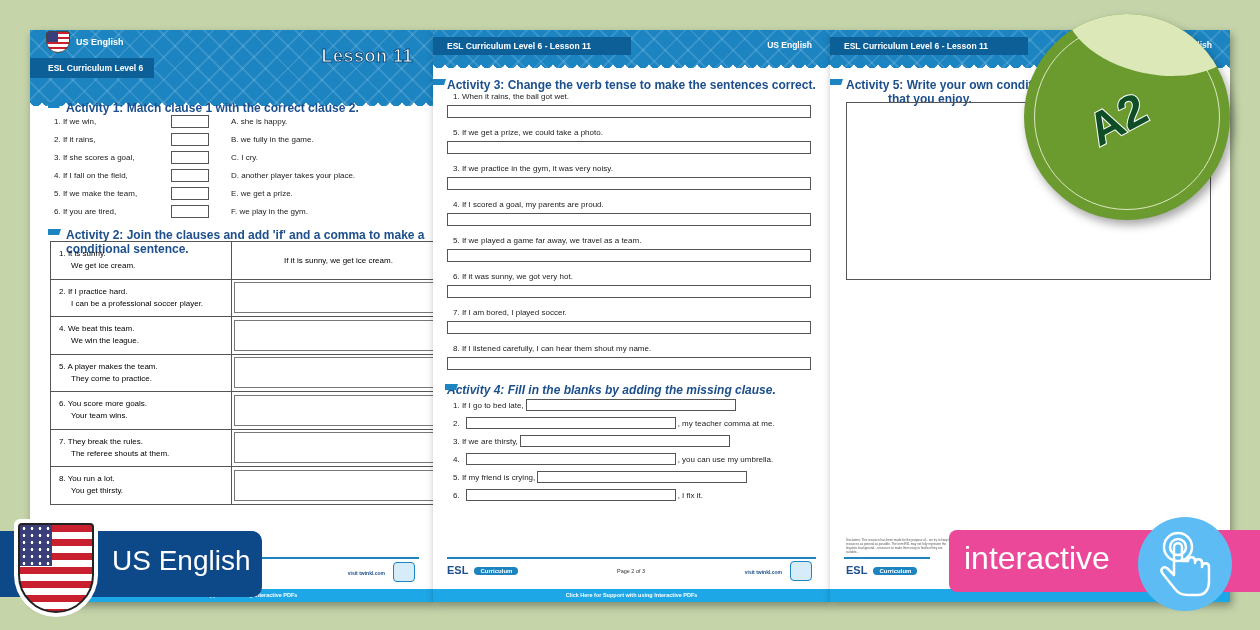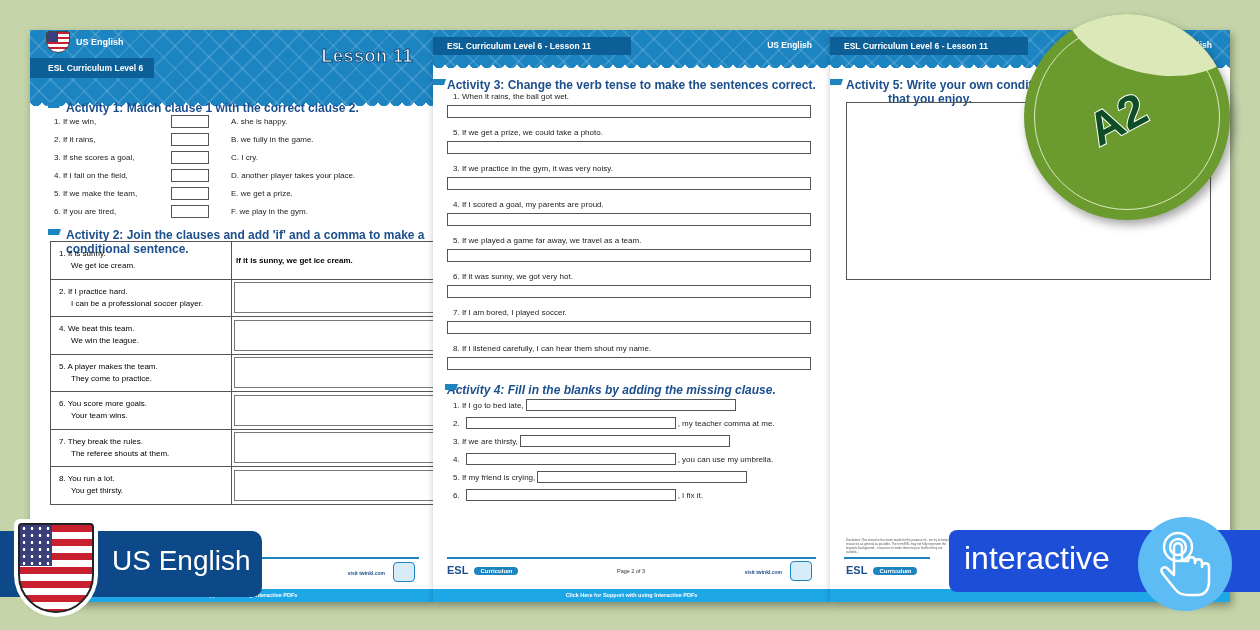--- a/index.html
+++ b/index.html
@@ -28,21 +28,21 @@
   .txt { font-size: 8px; color: #222; font-family: "Liberation Sans", sans-serif; }
   .a1-row { position: absolute; left: 0; width: 380px; height: 18px; }
   .a1-row .n { position: absolute; left: 24px; }
   .a1-row .box { position: absolute; left: 141px; top: -2px; width: 38px; height: 13px; border: 1px solid #555; }
   .a1-row .ans { position: absolute; left: 201px; }
   table.a2 { position: absolute; left: 20px; top: 211px; width: 392px; border-collapse: collapse; }
   table.a2 td { border: 1px solid #555; height: 37.5px; vertical-align: middle; font-size: 8px; font-family: "Liberation Sans", sans-serif; }
   table.a2 td.l { width: 181px; padding-left: 8px; line-height: 12px; }
   table.a2 td.r { padding: 2px; }
   table.a2 td.r .inbox { width: 100%; height: 31px; border: 1px solid #777; }
-  table.a2 td.ex { font-weight: bold; padding-left: 4px; }
+  table.a2 td.ex { font-weight: normal; padding-left: 4px; text-align: center; }
   .a3-item { position: absolute; left: 14px; width: 366px; }
   .a3-item .line { margin-top: 4px; height: 13px; border: 1px solid #555; width: 364px; margin-left: 0; }
   .a4-row { position: absolute; left: 20px; height: 14px; display: flex; align-items: center; white-space: nowrap; }
   .a4-row .bl { height: 12px; border: 1px solid #555; display: inline-block; margin: 0 2px; }
   .footer-line { position: absolute; left: 14px; right: 14px; height: 2px; background: #1b84c1; }
   .footer-bar { position: absolute; left: 0; right: 0; bottom: 0; height: 13px; background: #1ea7e6; color: #fff; font-size: 5.5px; font-weight: bold; text-align: center; padding-top: 3px; font-family: "Liberation Sans", sans-serif; }
   .esl-logo { position: absolute; color: #1c4f8c; font-weight: bold; font-size: 11px; font-family: "Liberation Sans", sans-serif; }
   .esl-logo .pill { display: inline-block; background: #1b84c1; color: #fff; font-size: 6px; border-radius: 6px; padding: 1px 6px; margin-left: 6px; vertical-align: middle; }
   .visit { position: absolute; font-size: 5px; color: #1c4f8c; font-weight: bold; font-family: "Liberation Sans", sans-serif; }
   .twinkl-badge { position: absolute; width: 22px; height: 20px; border: 1.5px solid #1b84c1; border-radius: 4px; background: #d6ecf8; }
@@ -50,21 +50,21 @@
   .a5-box { position: absolute; left: 16px; top: 72px; width: 365px; height: 178px; border: 1px solid #555; }
   .disclaimer { position: absolute; left: 16px; top: 508px; width: 110px; font-size: 3px; line-height: 4px; color: #555; font-family: "Liberation Sans", sans-serif; }
   .us-badge { position: absolute; left: 0; top: 531px; width: 262px; height: 66px; }
   .us-badge .bar { position: absolute; left: 0; top: 0; width: 262px; height: 66px; background: #0d4889; border-radius: 0 10px 10px 0; }
   .us-badge .label { position: absolute; left: 112px; top: 14px; color: #fff; font-size: 28px; font-family: "Liberation Sans", sans-serif; }
   .us-shield { position: absolute; left: 14px; top: 519px; width: 84px; height: 98px; border-radius: 6px 6px 42px 42px; background: #fff; padding: 4px; }
   .us-shield .fl { width: 100%; height: 100%; border-radius: 4px 4px 38px 38px; border: 2px solid #222; overflow: hidden; position: relative;
     background: repeating-linear-gradient(180deg, #c8202f 0 7px, #fff 7px 14px); }
   .us-shield .fl .can { position: absolute; left: 0; top: 0; width: 44%; height: 48%; background: #3a3f7a;
     background-image: radial-gradient(circle, #fff 1.2px, transparent 1.6px); background-size: 8px 7px; }
-  .interactive { position: absolute; left: 949px; top: 530px; width: 311px; height: 62px; background: #1d4ed8; border-radius: 8px 0 0 8px; }
+  .interactive { position: absolute; left: 949px; top: 530px; width: 311px; height: 62px; background: #ec4899; border-radius: 8px 0 0 8px; }
   .interactive .label { position: absolute; left: 15px; top: 10px; color: #fff; font-size: 32px; font-family: "Liberation Sans", sans-serif; }
   .touch-circle { position: absolute; left: 1138px; top: 517px; width: 94px; height: 94px; border-radius: 50%; background: #5cbcf3; }
   .a2-seal { position: absolute; left: 1024px; top: 14px; width: 206px; height: 206px; border-radius: 50%; background: #6b9a2f; box-shadow: 3px 5px 10px rgba(0,0,0,0.35); overflow: hidden; }
   .a2-seal .ring { position: absolute; inset: 10px; border: 1.5px solid #dbe9c0; border-radius: 50%; }
   .a2-seal .curl { position: absolute; left: 40px; top: -50px; width: 180px; height: 110px; background: #dce8b8; border-radius: 0 0 50% 50%; transform: rotate(12deg); }
   .a2-seal .txt2 { position: absolute; left: 64px; top: 78px; font-size: 46px; font-weight: bold; color: #0e4d25; font-family: "Liberation Sans", sans-serif; transform: rotate(-28deg); -webkit-text-stroke: 2px #fff; paint-order: stroke fill; }
 </style>
 </head>
 <body>
 

